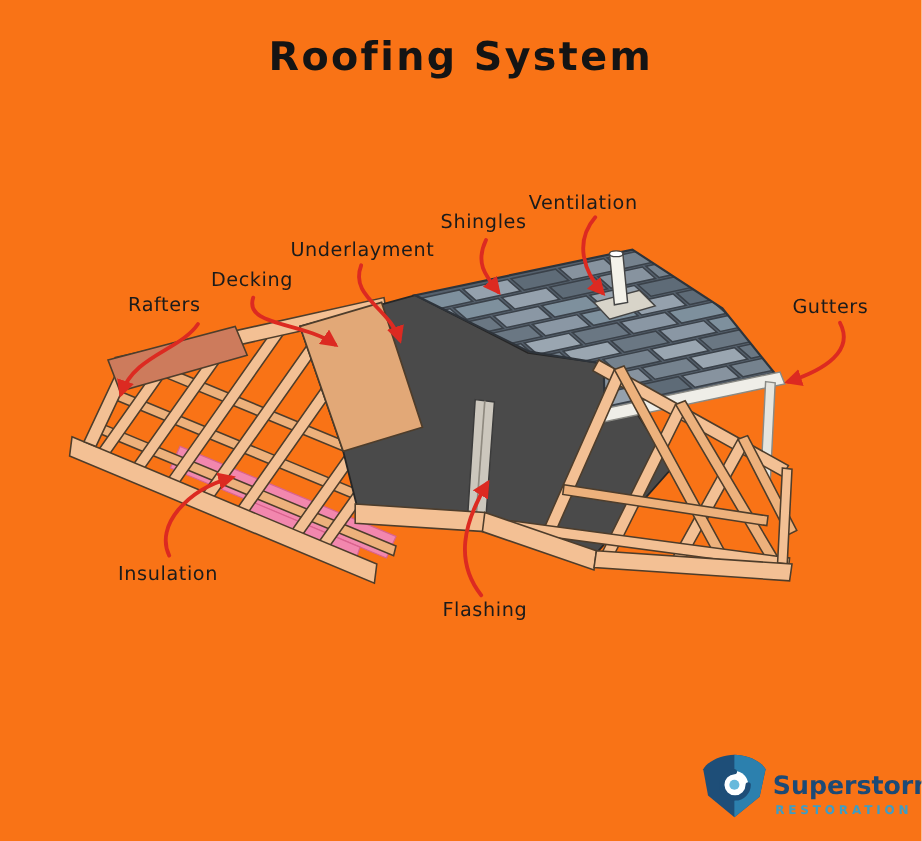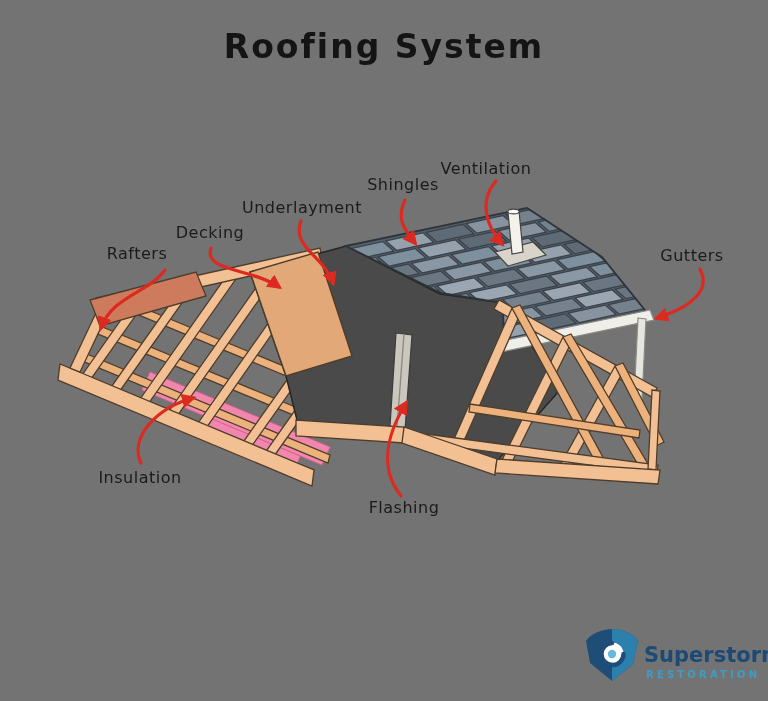--- a/index.html
+++ b/index.html
@@ -1,16 +1,16 @@
 <!DOCTYPE html>
 <html><head>
 <meta charset="utf-8">
 <style>
   html,body{margin:0;padding:0;background:#ffffff;}
-  .canvas{width:768px;height:701px;position:relative;background:#737373;overflow:hidden;
+  .canvas{width:768px;height:701px;position:relative;background:#f97316;overflow:hidden;
           font-family:"DejaVu Sans", sans-serif;}
   svg{display:block;}
   .label-text{font-family:"DejaVu Sans", sans-serif;font-size:16px;fill:#1b1b1b;letter-spacing:0.5px;}
   .title-text{font-family:"DejaVu Sans", sans-serif;font-size:33px;fill:#141414;letter-spacing:2px;font-weight:600;}
   .logo-name{font-family:"DejaVu Sans", sans-serif;font-size:21px;font-weight:bold;fill:#1C4A76;}
   .logo-sub{font-family:"DejaVu Sans", sans-serif;font-size:10px;font-weight:bold;fill:#3E9DC5;letter-spacing:3.2px;}
   .wood{fill:#F3C094;stroke:#4E3D2B;stroke-width:1.3;}
   .wood2{fill:#EDB17C;stroke:#4E3D2B;stroke-width:1.3;}
   .arrow{fill:none;stroke:#DC2A21;stroke-width:3.2;stroke-linecap:round;}
 </style>

